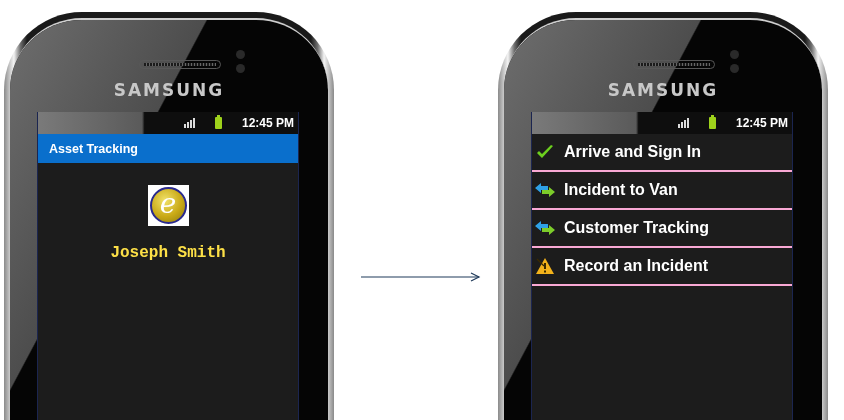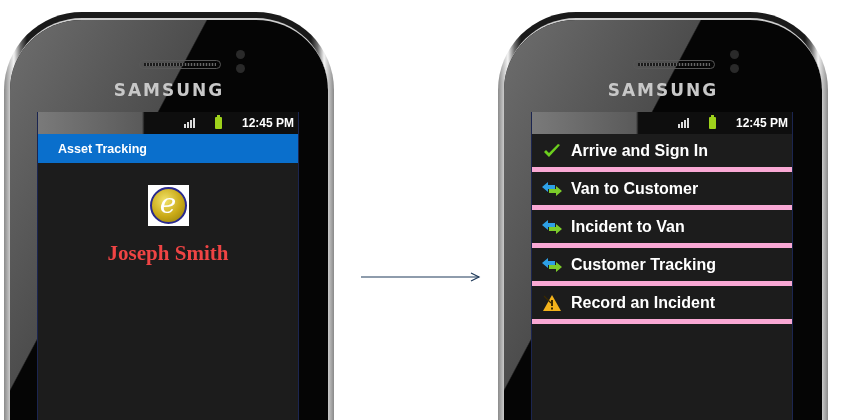--- a/index.html
+++ b/index.html
@@ -68,47 +68,47 @@
     .signal span:nth-child(2) { height: 6px; }
     .signal span:nth-child(3) { height: 8px; }
     .signal span:nth-child(4) { height: 10px; }
     .battery { width: 7px; height: 12px; background: #9ed21b; border-radius: 1px; position: relative; }
     .battery::before { content: ""; position: absolute; top: -2px; left: 2px; width: 3px; height: 2px; background: #9ed21b; }
     .clock { color: #ffffff; font-weight: bold; font-size: 12px; font-family: "Liberation Sans", sans-serif; }
 
     .titlebar {
       height: 29px; background: #0a6fcc; color: #ffffff;
       font-weight: bold; font-size: 12.5px; font-family: "Liberation Sans", sans-serif;
-      display: flex; align-items: center; padding-left: 20px;
+      display: flex; align-items: center; padding-left: 11px;
     }
 
     
     .login { text-align: center; padding-top: 22px; }
     .logo {
       width: 41px; height: 41px; margin: 0 auto 12px; background: #ffffff;
       display: flex; align-items: center; justify-content: center;
     }
     .logo .disc {
       width: 37px; height: 37px; border-radius: 50%;
       border: 2px solid #2a2a8e;
       background: radial-gradient(circle at 40% 35%, #f1e26a 0%, #c9a916 55%, #8c7a10 100%);
       display: flex; align-items: center; justify-content: center;
       color: #ffffff; font-family: "DejaVu Serif", serif; font-style: italic; font-size: 28px; line-height: 1;
       padding-bottom: 3px;
     }
     .login .line {
-      color: #ef4444; font-weight: bold; font-size: 21px;
-      font-family: Liberation Serif, serif; line-height: 31px;
+      color: #fde047; font-weight: bold; font-size: 16px;
+      font-family: Liberation Mono, monospace; line-height: 31px;
     }
 
     
     .menu { list-style: none; }
     .menu li {
-      height: 38px; border-bottom: 5px solid #f9a8d4;
-      display: flex; align-items: center; padding-left: 9px;
+      height: 38px; border-bottom: 2px solid #f9a8d4;
+      display: flex; align-items: center; padding-left: 2px;
       color: #ffffff; font-weight: bold; font-size: 16px;
       font-family: "Liberation Sans", sans-serif; cursor: pointer;
     }
     .menu li .ic { width: 22px; height: 18px; margin-right: 8px; display: flex; align-items: center; justify-content: center; }
 
     
     .arrow { position: absolute; left: 361px; top: 272px; width: 120px; height: 10px; }
   </style>
 </head>
 <body>
@@ -181,29 +181,20 @@
             </span>
             <span>Arrive and Sign In</span>
           </li>
           <li>
             <span class="ic">
               <svg width="20" height="14" viewBox="0 0 20 14">
                   <path d="M0 5 L6 0 L6 3 L13 3 L13 7 L6 7 L6 10 Z" fill="#2ea0e6"></path>
                   <path d="M20 9 L14 4 L14 7 L7 7 L7 11 L14 11 L14 14 Z" fill="#7ccc2a"></path>
                 </svg>
             </span>
-            <span>Van to Customer</span>
-          </li>
-          <li>
-            <span class="ic">
-              <svg width="20" height="14" viewBox="0 0 20 14">
-                  <path d="M0 5 L6 0 L6 3 L13 3 L13 7 L6 7 L6 10 Z" fill="#2ea0e6"></path>
-                  <path d="M20 9 L14 4 L14 7 L7 7 L7 11 L14 11 L14 14 Z" fill="#7ccc2a"></path>
-                </svg>
-            </span>
             <span>Incident to Van</span>
           </li>
           <li>
             <span class="ic">
               <svg width="20" height="14" viewBox="0 0 20 14">
                   <path d="M0 5 L6 0 L6 3 L13 3 L13 7 L6 7 L6 10 Z" fill="#2ea0e6"></path>
                   <path d="M20 9 L14 4 L14 7 L7 7 L7 11 L14 11 L14 14 Z" fill="#7ccc2a"></path>
                 </svg>
             </span>
             <span>Customer Tracking</span>

